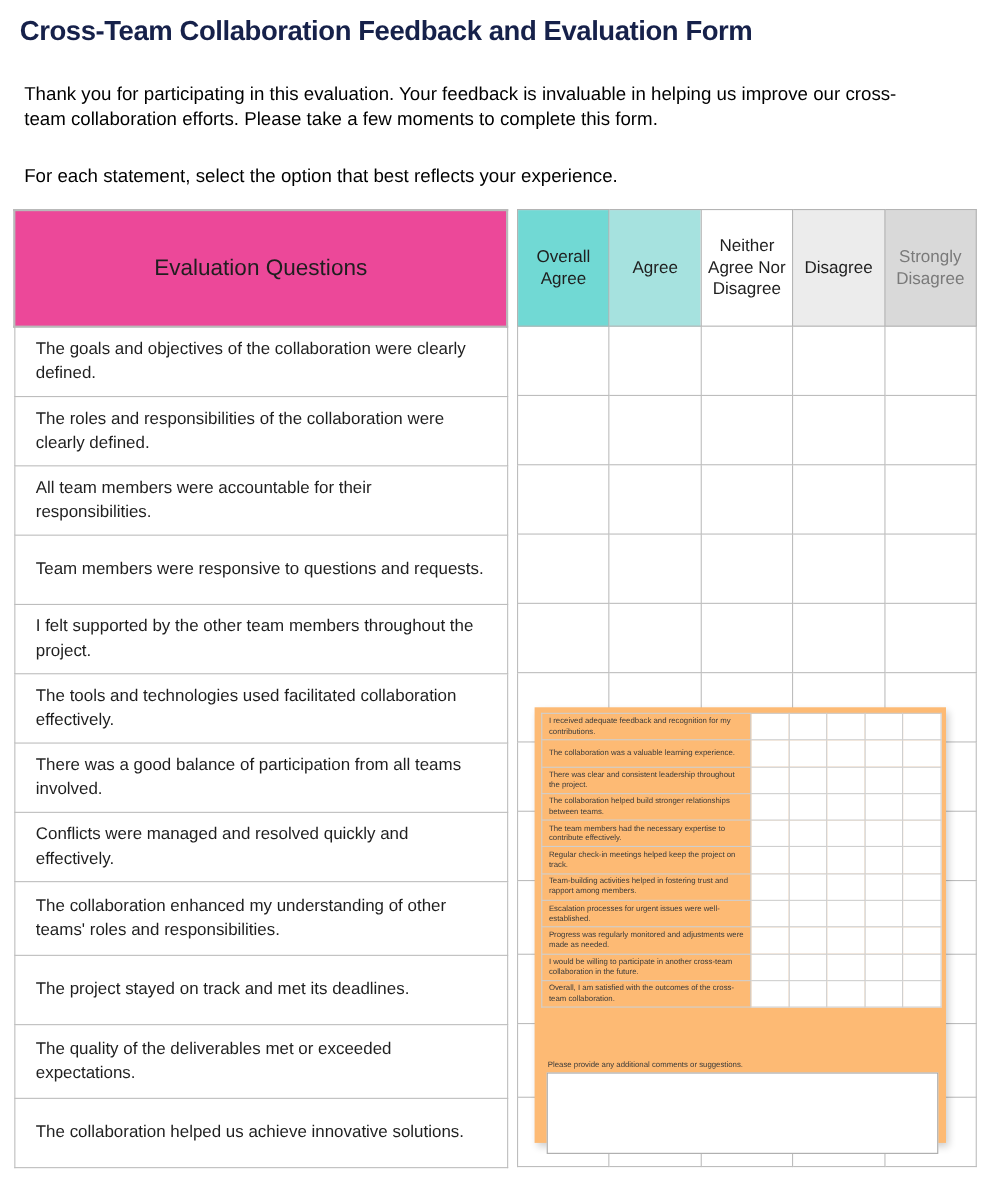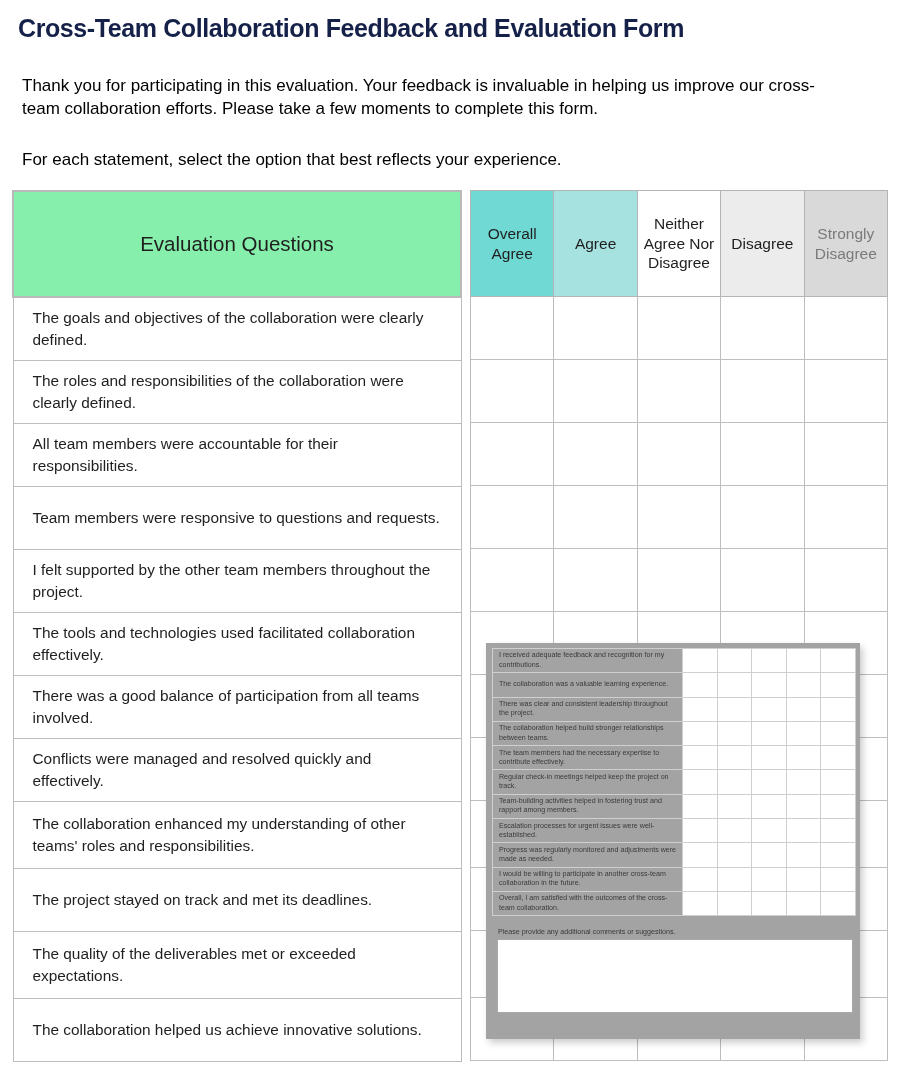--- a/index.html
+++ b/index.html
@@ -46,21 +46,21 @@
     top: 190px;
     width: 450px;
     border-collapse: collapse;
     table-layout: fixed;
   }
   .questions-table td {
     border: 1px solid #bdbdbd;
     vertical-align: middle;
   }
   .q-header {
-    background: #86efac;
+    background: #ec4899;
     height: 106px;
     text-align: center;
     font-size: 20.5px;
     color: #1f1f1f;
     border: 2px solid #b9b9b9 !important;
   }
   .q-cell {
     height: 63px;
     padding: 6px 16px 6px 19px;
     font-size: 15.4px;
@@ -99,21 +99,21 @@
   .scale-table td.opt { height: 63px; background: transparent; }
   .scale-table td.opt.tall { height: 67px; }
 
   
   .inset-card {
     position: absolute;
     left: 486px;
     top: 643px;
     width: 374px;
     height: 396px;
-    background: #a3a3a3;
+    background: #fdba74;
     box-shadow: 3px 4px 7px rgba(0,0,0,0.20);
     padding: 5px 4px 6px 6px;
   }
   .inset-grid {
     width: 100%;
     border-collapse: collapse;
     table-layout: fixed;
   }
   .inset-grid td {
     border: 1px solid #cfcfcf;
@@ -126,20 +126,21 @@
     line-height: 9.2px;
     vertical-align: middle;
     width: 190px;
   }
   .inset-grid td.ibox { background: #ffffff; }
   .inset-spacer { height: 9px; }
   .inset-comment-label {
     font-size: 7.1px;
     color: #3a3a3a;
     padding: 3px 0 3px 6px;
+    margin-top: 36px;
   }
   .inset-comment-box {
     margin: 0 3px 0 5px;
     height: 74px;
     border: 1px solid #a8a8a8;
     background: #ffffff;
   }
 </style>
 </head>
 <body>

